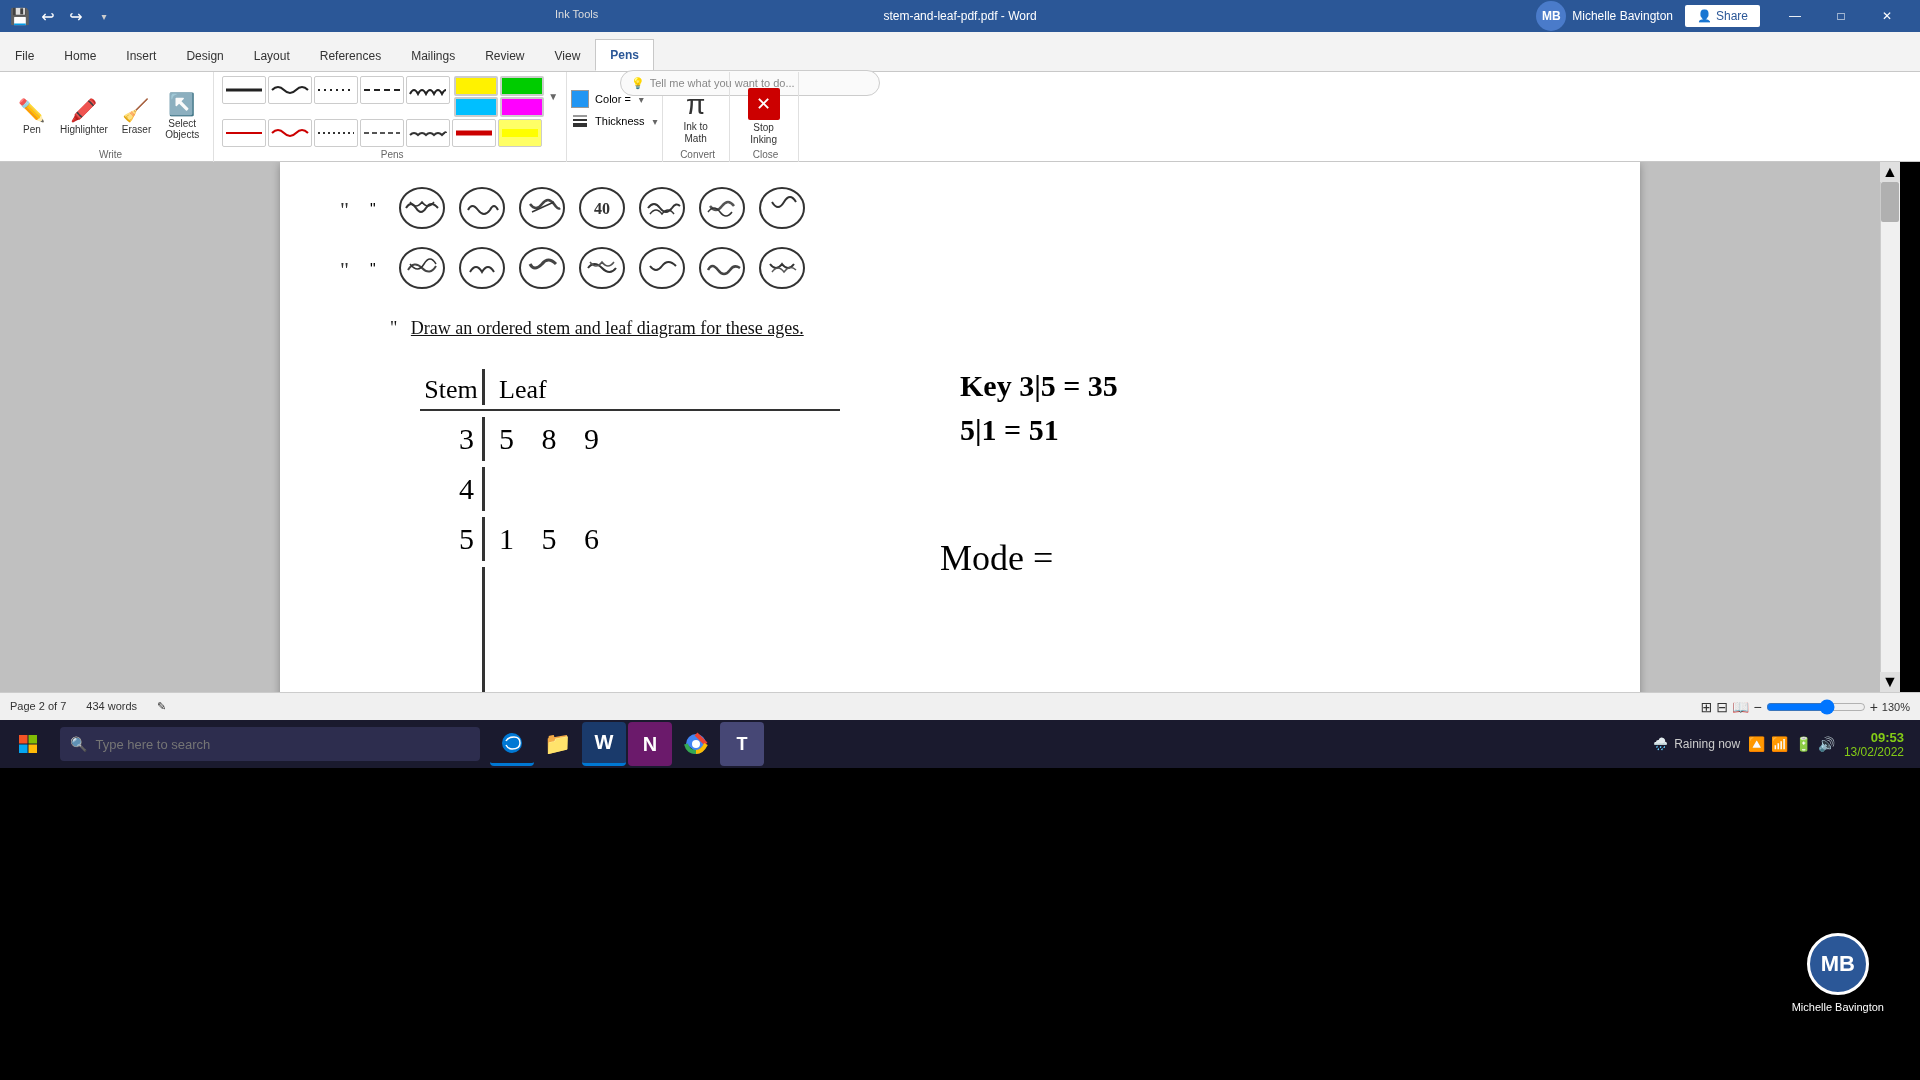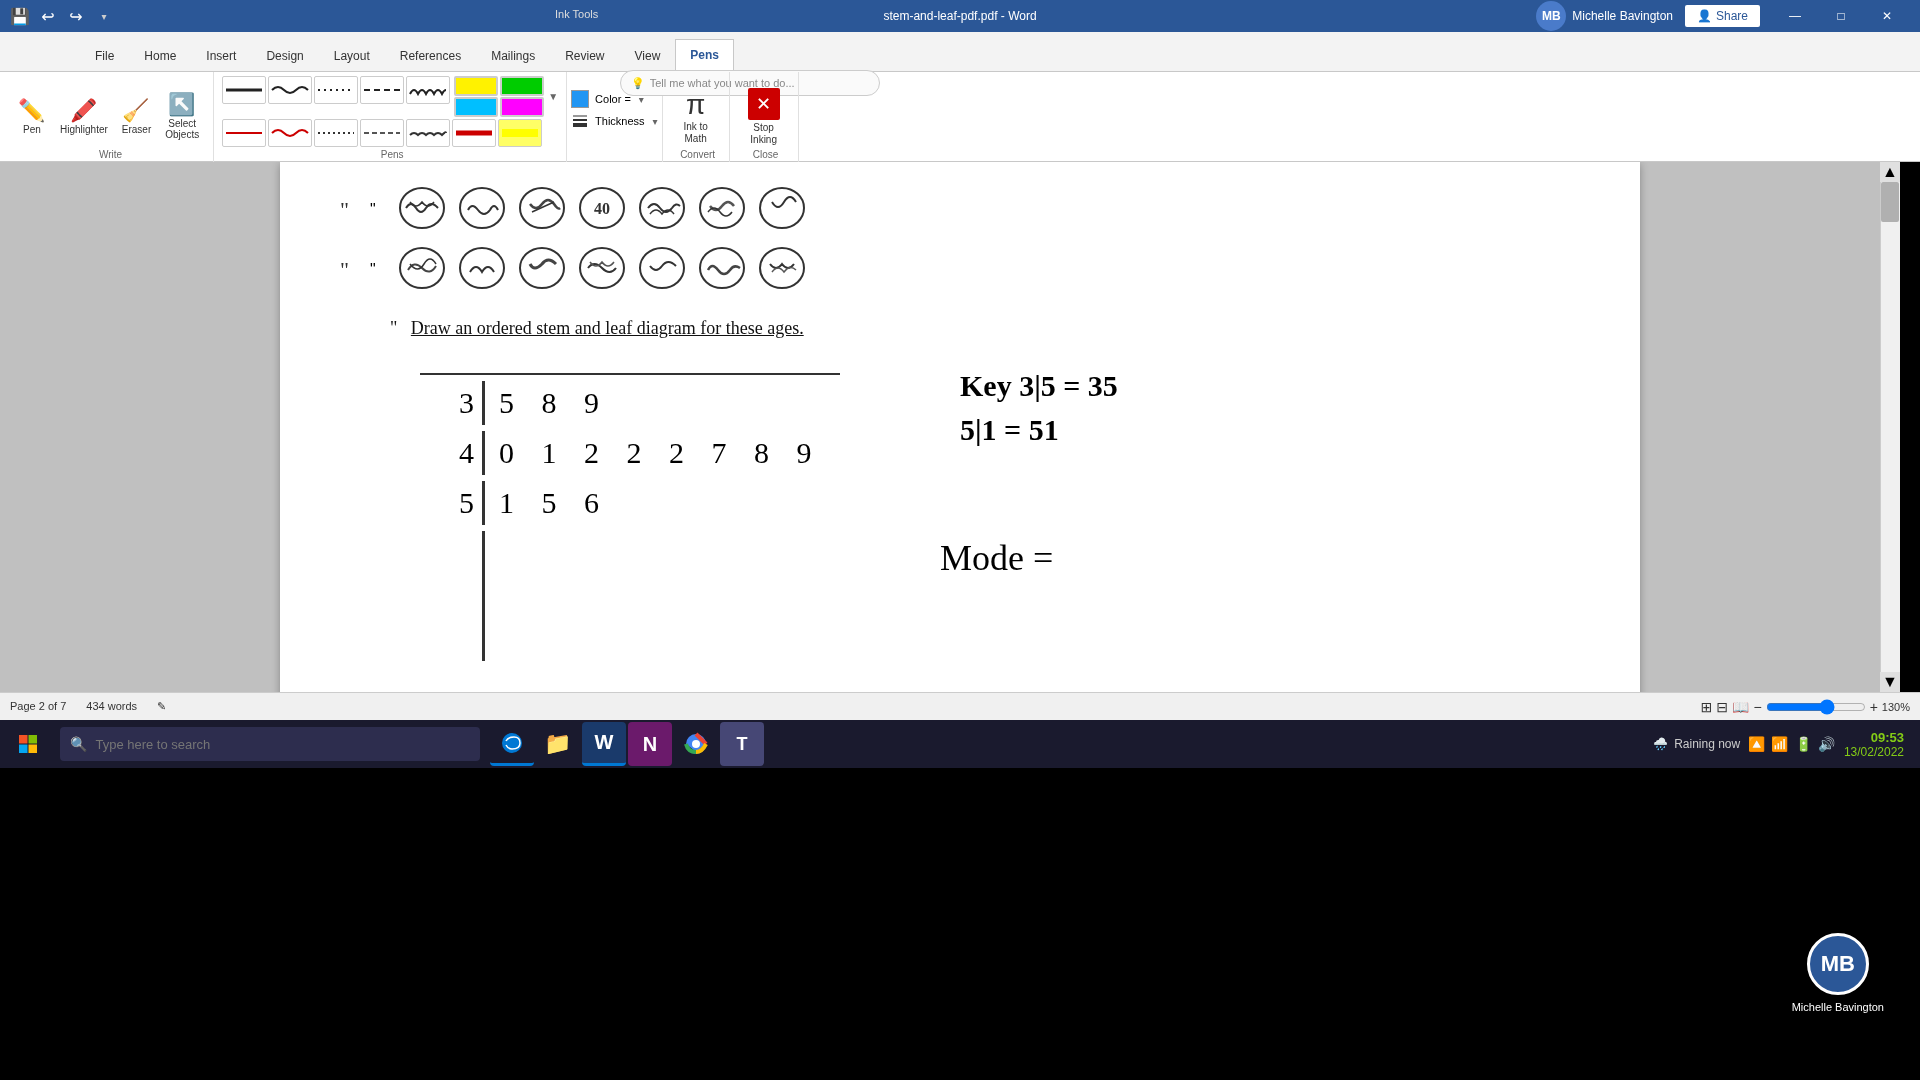--- a/index.html
+++ b/index.html
@@ -24,21 +24,21 @@
     #titlebar .save-area span { color: #fff; font-size: 16px; cursor: pointer; width: 24px; height: 24px; display:flex; align-items:center; justify-content:center; }
 
     
     #ribbon {
       position: absolute; top: 32px; left: 0; width: 1920px; height: 130px;
       background: #fff; border-bottom: 1px solid #c8c8c8;
     }
     
     #ribbon-tabs {
       display: flex; align-items: flex-end; height: 40px; background: #f3f3f3;
-      border-bottom: 1px solid #c8c8c8; padding-left: 80px;
+      border-bottom: 1px solid #c8c8c8; 
     }
     .ribbon-tab {
       padding: 8px 14px; font-size: 12px; cursor: pointer; color: #333;
       border: 1px solid transparent; border-bottom: none;
     }
     .ribbon-tab.active {
       background: #fff; color: #2b5797; border-color: #c8c8c8; border-bottom: 1px solid #fff;
       font-weight: 600;
     }
 
@@ -510,33 +510,37 @@
       <div class="instruction-text">
         <span>"</span>
         &nbsp;&nbsp;<u>Draw an ordered stem and leaf diagram for these ages.</u>
       </div>
 
       <div style="position:relative;">
 
         <div id="stem-leaf-area">
           <div class="stem-leaf-table">
             
+            <div style="display:flex;align-items:flex-end;margin-bottom:0;">
+              <div style="width:62px;text-align:center;font-family:'Times New Roman',serif;font-size:26px;">Stem</div>
+              <div style="width:3px;background:#333;height:36px;"></div>
+              <div style="padding-left:14px;font-family:'Times New Roman',serif;font-size:26px;">Leaf</div>
+            </div>
             
             <div style="border-top:2px solid #333;width:420px;margin:4px 0;"></div>
             
             <div style="display:flex;align-items:center;margin:6px 0;">
               <div style="width:62px;text-align:right;font-family:'Times New Roman',serif;font-size:30px;padding-right:8px;">3</div>
               <div style="width:3px;background:#333;height:44px;align-self:stretch;"></div>
               <div style="padding-left:14px;font-family:'Times New Roman',serif;font-size:30px;letter-spacing:10px;">5  8  9</div>
             </div>
             
             <div style="display:flex;align-items:center;margin:6px 0;">
               <div style="width:62px;text-align:right;font-family:'Times New Roman',serif;font-size:30px;padding-right:8px;">4</div>
               <div style="width:3px;background:#333;height:44px;align-self:stretch;"></div>
-              <div style="padding-left:14px;font-family:'Times New Roman',serif;font-size:30px;letter-spacing:10px;">0  1  2  2  2  7  8  9</div>
             </div>
             
             <div style="display:flex;align-items:center;margin:6px 0;">
               <div style="width:62px;text-align:right;font-family:'Times New Roman',serif;font-size:30px;padding-right:8px;">5</div>
               <div style="width:3px;background:#333;height:44px;align-self:stretch;"></div>
               <div style="padding-left:14px;font-family:'Times New Roman',serif;font-size:30px;letter-spacing:10px;">1  5  6</div>
             </div>
             
             <div style="margin-left:62px;width:3px;background:#333;height:130px;"></div>
           </div>

